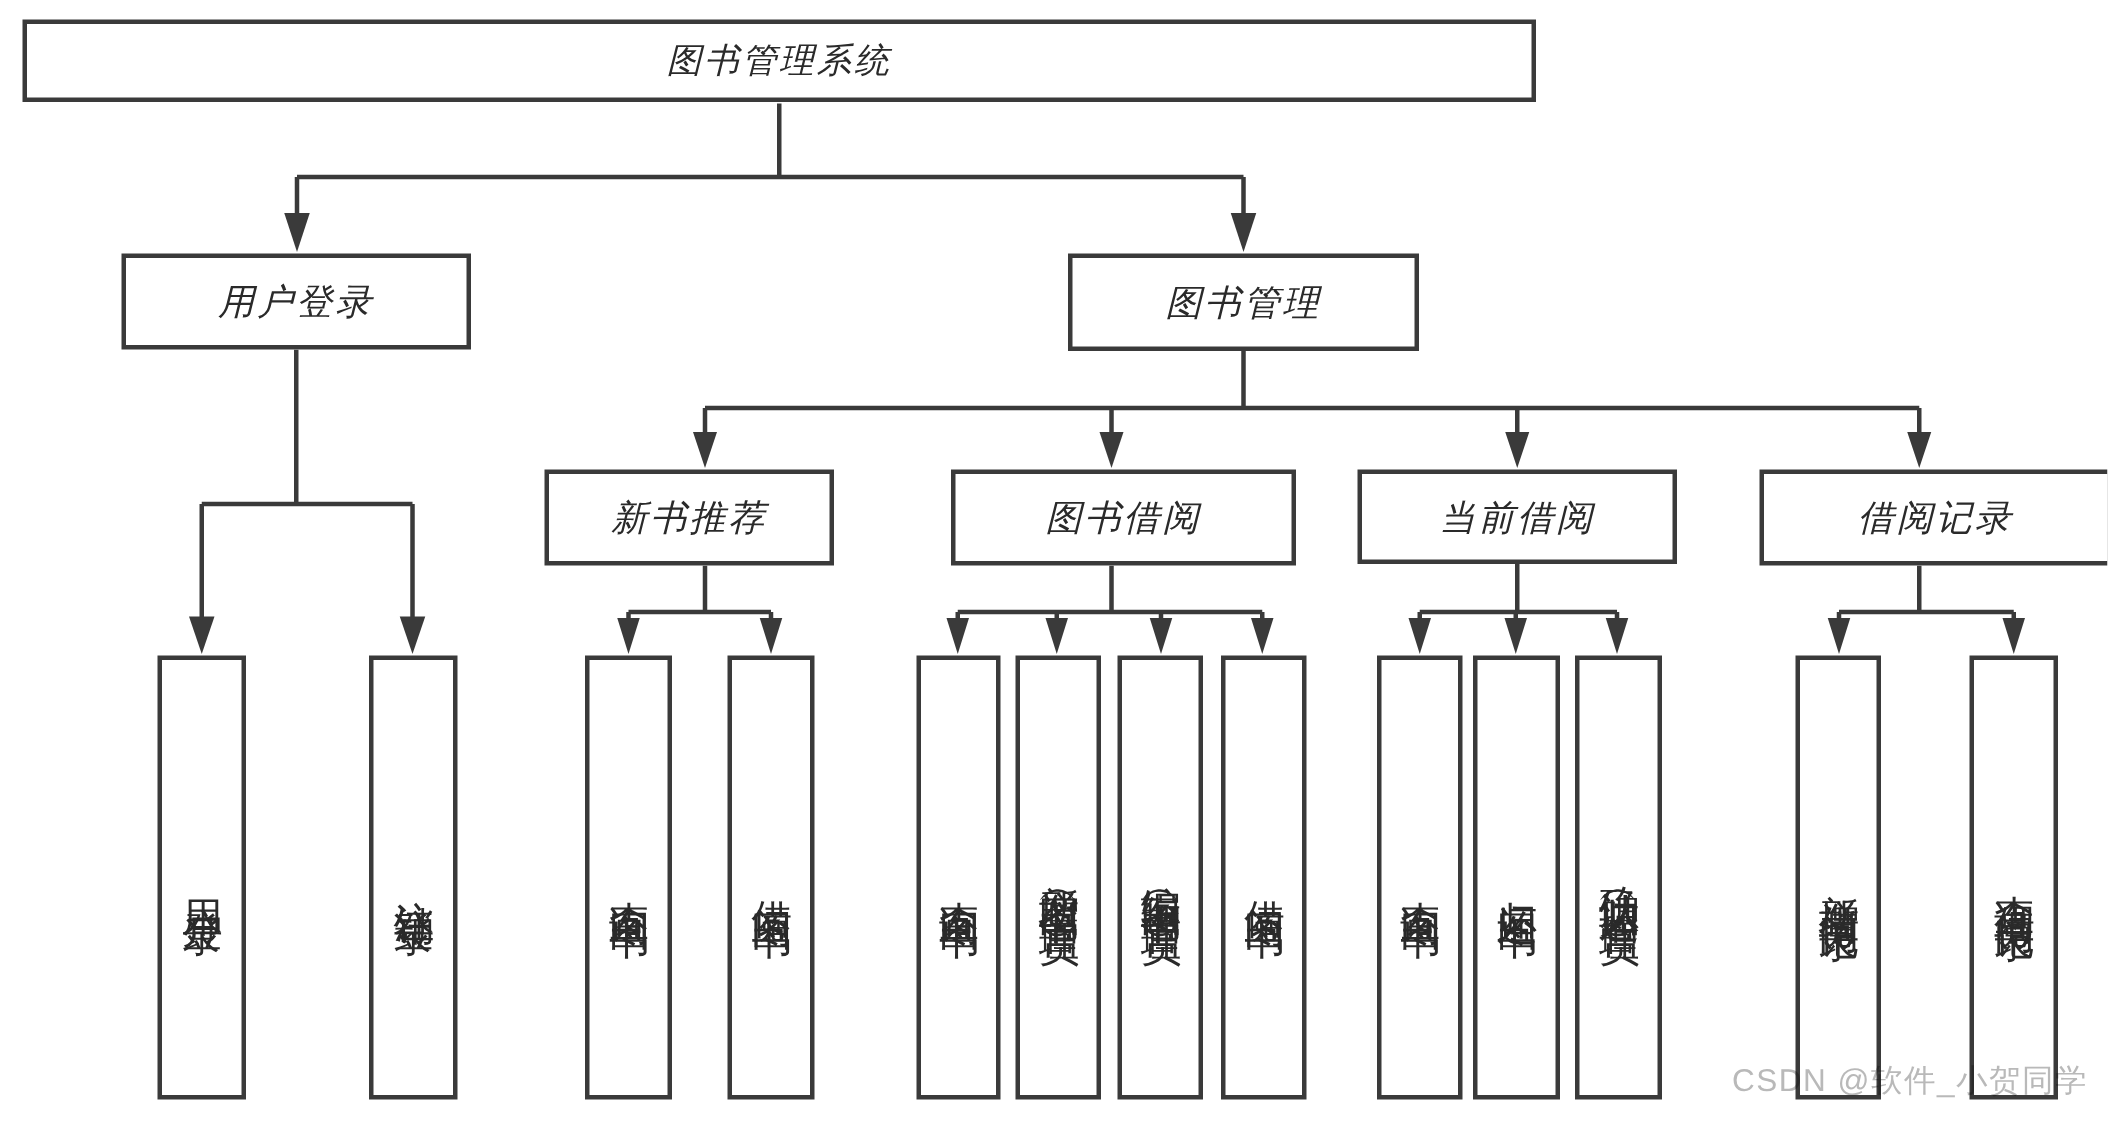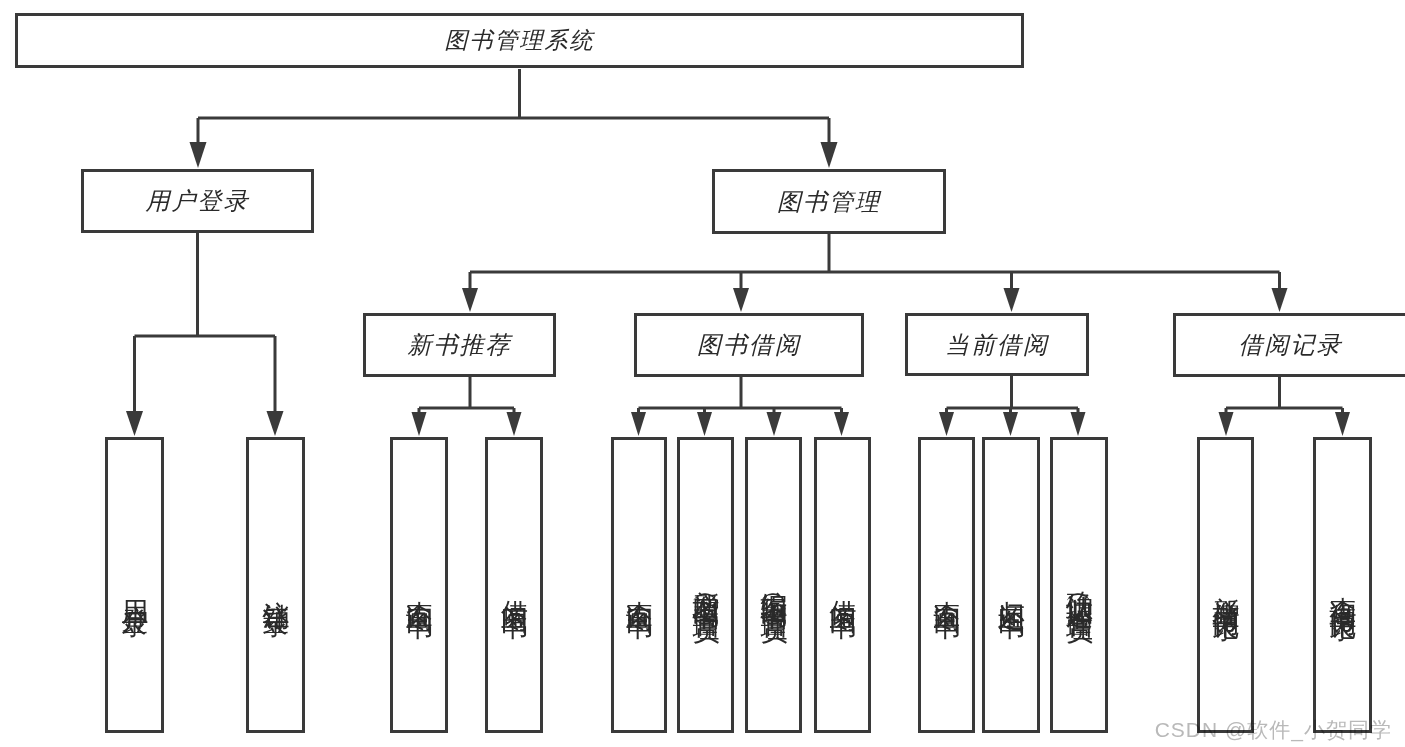--- a/index.html
+++ b/index.html
@@ -41,21 +41,21 @@
     writing-mode: vertical-rl;
     text-orientation: mixed;
     font-size: 27px;
     letter-spacing: 4px;
     line-height: 1;
     padding-top: 4px;
   }
   .watermark {
     position: absolute;
     right: 13px;
-    bottom: 3px;
+    bottom: 13px;
     font-size: 21px;
     letter-spacing: 1px;
     color: var(--watermark, #b9b9b9);
     z-index: 5;
     mix-blend-mode: multiply;
     white-space: nowrap;
   }
 </style>
 </head>
 <body>
@@ -95,21 +95,21 @@
     </g>
   </svg>
 
   <div class="node hbox root" style="left:15px; top:13px; width:1009px; height:55px">图书管理系统</div>
 
   <div class="node hbox" style="left:81px; top:169px; width:233px; height:64px">用户登录</div>
   <div class="node hbox" style="left:712px; top:169px; width:234px; height:65px">图书管理</div>
 
   <div class="node hbox" style="left:363px; top:313px; width:193px; height:64px">新书推荐</div>
   <div class="node hbox" style="left:634px; top:313px; width:230px; height:64px">图书借阅</div>
-  <div class="node hbox" style="left:905px; top:313px; width:184px; height:63px">当前借阅</div>
+  <div class="node hbox" style="left:905px; top:313px; width:213px; height:63px">当前借阅</div>
   <div class="node hbox" style="left:1173px; top:313px; width:235px; height:64px">借阅记录</div>
 
   <div class="node vbox" style="left:105px; width:59px">用户登录</div>
   <div class="node vbox" style="left:246px; width:59px">注销登录</div>
 
   <div class="node vbox" style="left:390px; width:58px">查询图书</div>
   <div class="node vbox" style="left:485px; width:58px">借阅图书</div>
 
   <div class="node vbox" style="left:611px; width:56px">查询图书</div>
   <div class="node vbox" style="left:677px; width:57px">新增图书（管理员）</div>

